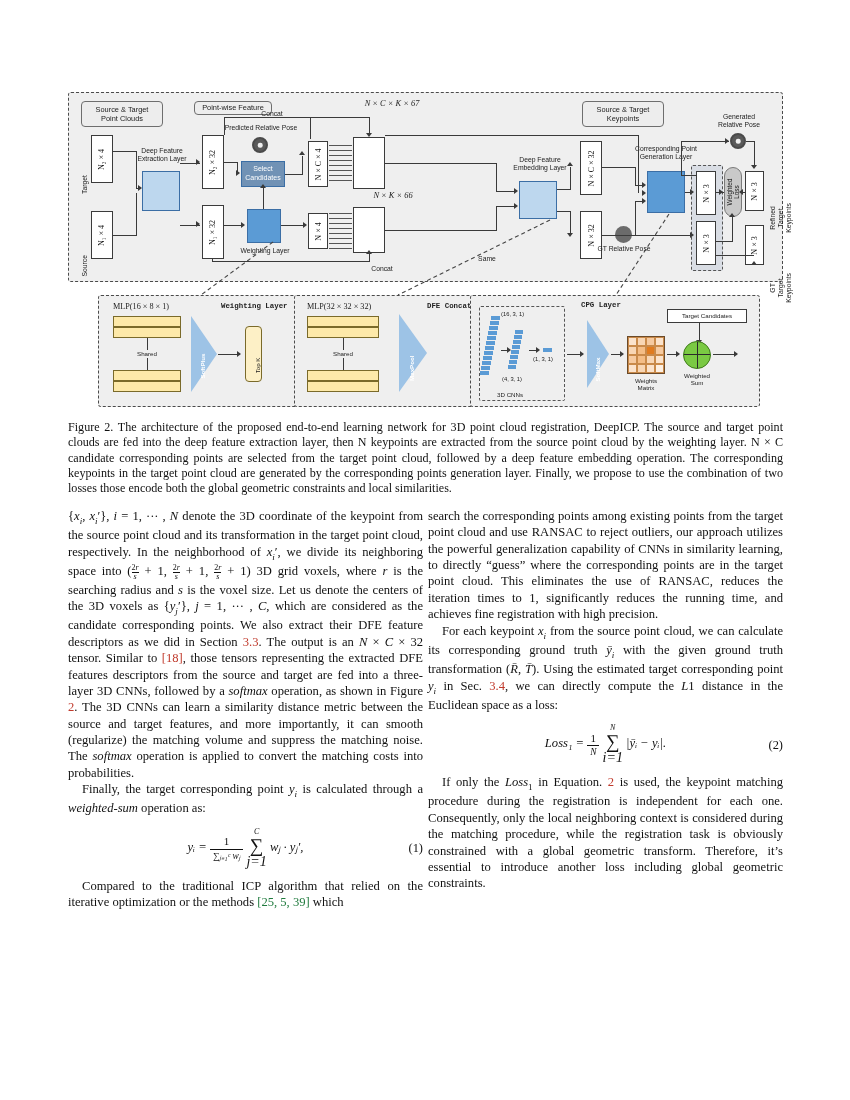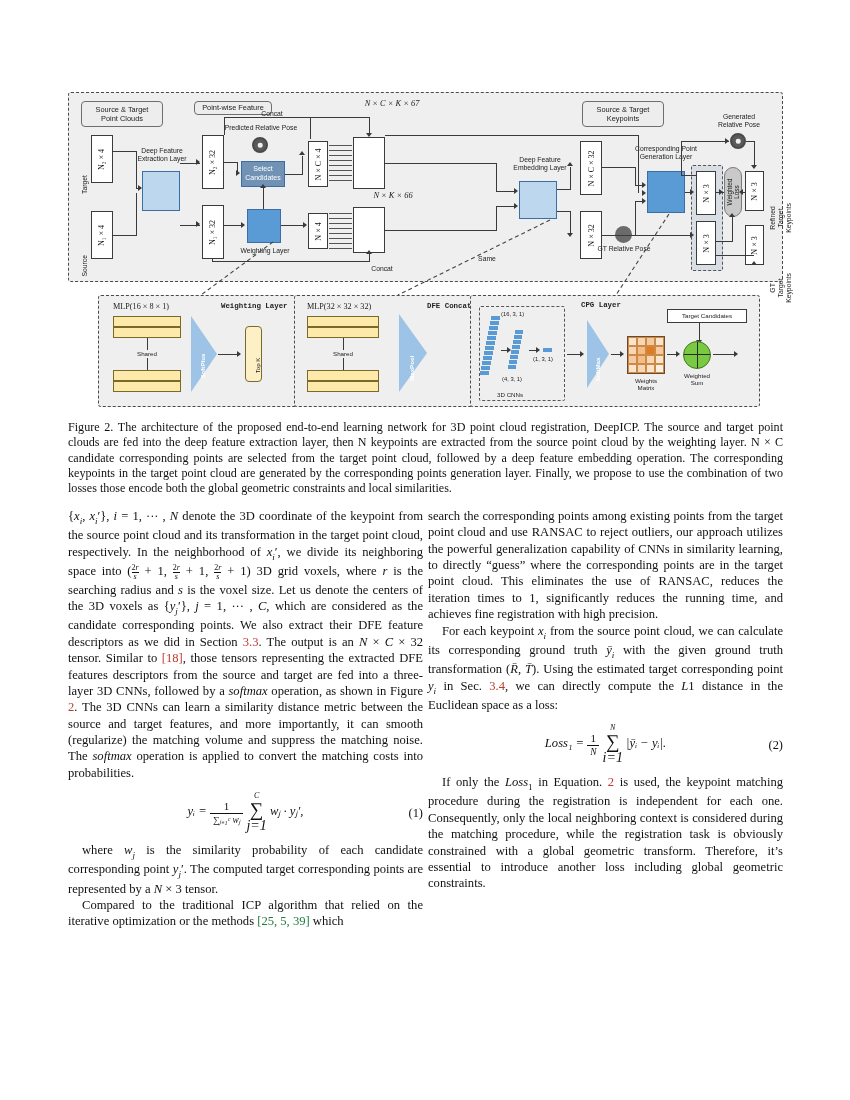--- a/index.html
+++ b/index.html
@@ -530,39 +530,39 @@
     <span>Figure 2.</span>
     <span>The architecture of the proposed end-to-end learning network for 3D point cloud registration, DeepICP. The source and target point clouds are fed into the deep feature extraction layer, then N keypoints are extracted from the source point cloud by the weighting layer. N × C candidate corresponding points are selected from the target point cloud, followed by a deep feature embedding operation. The corresponding keypoints in the target point cloud are generated by the corresponding points generation layer. Finally, we propose to use the combination of two losses those encode both the global geometric constraints and local similarities.</span>
   </div>
 
   <div class="col col-l">
 
     <p class="noind">
       {<span class="it">x</span><sub><span class="it">i</span></sub>, <span class="it">x</span><sub><span class="it">i</span></sub>′}, <span class="it">i</span> = 1, ··· , <span class="it">N</span> denote the 3D coordinate of the key­point from the source point cloud and its transformation in the target point cloud, respectively. In the neighborhood of <span class="it">x</span><sub><span class="it">i</span></sub>′, we divide its neighboring space into (<span style="display:inline-block;text-align:center;vertical-align:-0.35em;"><span style="display:block;border-bottom:1px solid #111;font-size:8px;line-height:1;">2<span class="it">r</span></span><span style="display:block;font-size:8px;line-height:1.05;"><span class="it">s</span></span></span> + 1, <span style="display:inline-block;text-align:center;vertical-align:-0.35em;"><span style="display:block;border-bottom:1px solid #111;font-size:8px;line-height:1;">2<span class="it">r</span></span><span style="display:block;font-size:8px;line-height:1.05;"><span class="it">s</span></span></span> + 1, <span style="display:inline-block;text-align:center;vertical-align:-0.35em;"><span style="display:block;border-bottom:1px solid #111;font-size:8px;line-height:1;">2<span class="it">r</span></span><span style="display:block;font-size:8px;line-height:1.05;"><span class="it">s</span></span></span> + 1) 3D grid voxels, where <span class="it">r</span> is the searching radius and <span class="it">s</span> is the voxel size. Let us denote the centers of the 3D voxels as {<span class="it">y</span><sub><span class="it">j</span></sub>′}, <span class="it">j</span> = 1, ··· , <span class="it">C</span>, which are considered as the candidate corresponding points. We also extract their DFE feature descriptors as we did in Section <span class="ref">3.3</span>. The output is an <span class="it">N</span> × <span class="it">C</span> × 32 tensor. Similar to <span class="ref">[18]</span>, those tensors rep­resenting the extracted DFE features descriptors from the source and target are fed into a three-layer 3D CNNs, fol­lowed by a <span class="it">softmax</span> operation, as shown in Figure <span class="ref">2</span>. The 3D CNNs can learn a similarity distance metric between the source and target features, and more importantly, it can smooth (regularize) the matching volume and suppress the matching noise. The <span class="it">softmax</span> operation is applied to convert the matching costs into probabilities.
     </p>
 
+    <p>
+      Finally, the target corresponding point <span class="it">y</span><sub><span class="it">i</span></sub> is calculated through a <span class="it">weighted-sum</span> operation as:
+    </p>
 
     <div class="eq">
       <span class="it">yᵢ =</span>
       <span class="frac">
         <span class="num">1</span>
         <span class="den it">∑ⱼ₌₁ᶜ wⱼ</span>
       </span>
       <span class="bigsum">
         <span class="top">C</span>
         <span class="sig">∑</span>
         <span class="bot">j=1</span>
       </span>
       <span class="it">wⱼ · yⱼ′,</span>
       <span class="eqno">(1)</span>
     </div>
 
-    <p>
-      where <span class="it">w</span><sub><span class="it">j</span></sub> is the similarity probability of each candidate corresponding point <span class="it">y</span><sub><span class="it">j</span></sub>′. The computed target corresponding points are represented by a <span class="it">N</span> × 3 tensor.
-    </p>
 
     <p>
       Compared to the traditional ICP algorithm that relied on the iterative optimization or the methods <span class="ref green">[25, 5, 39]</span> which
     </p>
   </div>
 
   <div class="col col-r">
 
     <p class="noind">search the corresponding points among existing points from the target point cloud and use RANSAC to reject outliers, our approach utilizes the powerful generalization capability of CNNs in similarity learning, to directly “guess” where the corresponding points are in the target point cloud. This eliminates the use of RANSAC, reduces the iteration times to 1, significantly reduces the running time, and achieves fine registration with high precision.</p>
 

